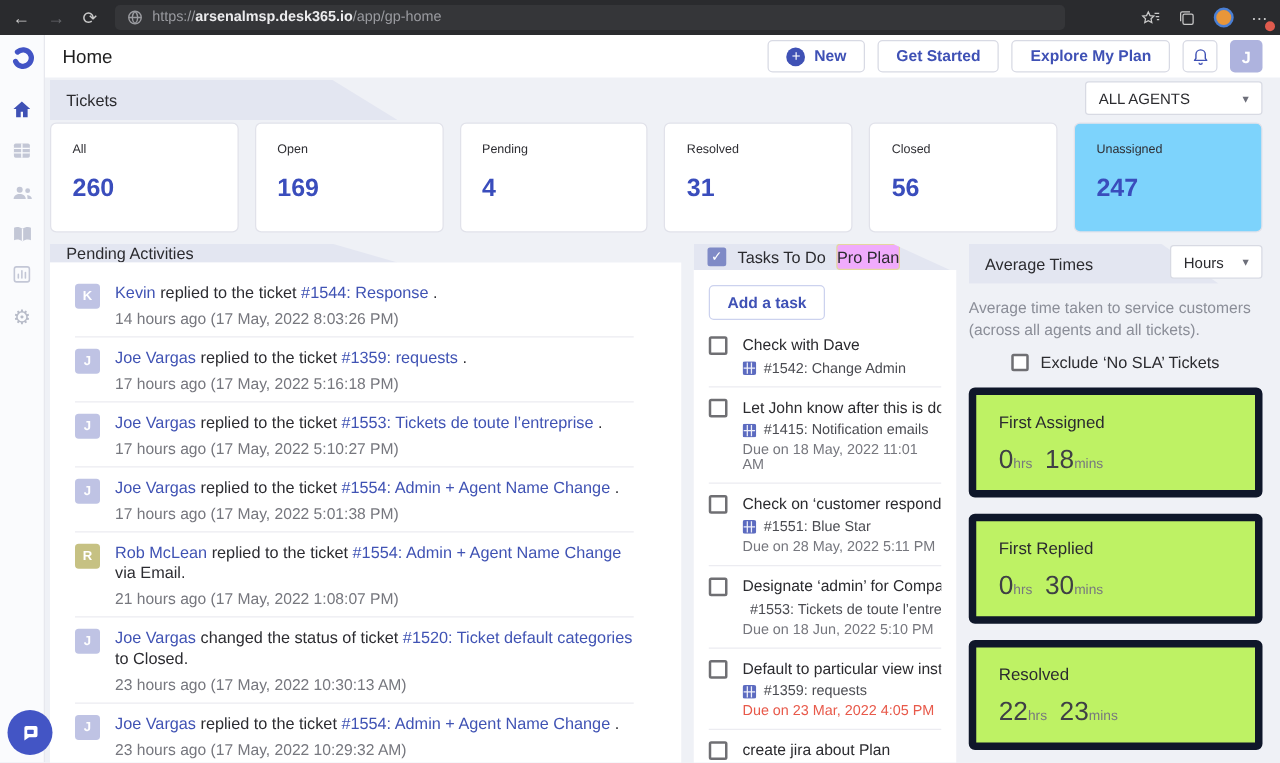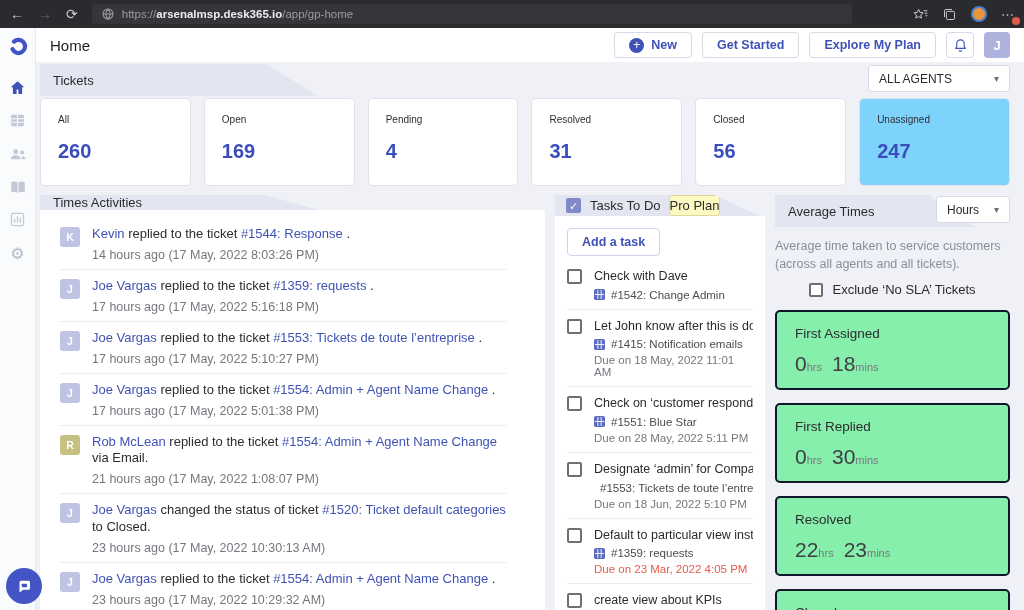--- a/index.html
+++ b/index.html
@@ -70,41 +70,41 @@
   .av.av-khaki { background:#c6c183; }
   .act-body { margin-left:12px; min-width:0; }
   .act-l1 { font-size:13px; color:#2c2c31; font-weight:500; line-height:1.3; }
   .act-l1 .nm, .act-l1 .tk { color:#4053b4; cursor:pointer; }
   .act-l2 { font-size:12.5px; color:#76777e; font-weight:400; margin-top:5px; }
 
   
   .tasks-banner { width:205px; clip-path:polygon(0 0, calc(100% - 46px) 0, 100% 100%, 0 100%); padding-left:11px; }
   .cb { width:15px; height:15px; border:2px solid #6f6f73; border-radius:2px; background:#fff; flex-shrink:0; cursor:pointer; }
   .cb.checked { background:#7f8ac6; border-color:#7f8ac6; color:#fff; font-size:11px; line-height:12px; text-align:center; }
-  .pro { margin-left:8px; font-size:10.5px; color:#b09a3e; background:#fef9c3; border:1px solid #e3d79f; border-radius:3px; padding:2px 0; }
+  .pro { margin-left:8px; font-size:10.5px; color:#b09a3e; background:#f0abfc; border:1px solid #e3d79f; border-radius:3px; padding:2px 0; }
   .tasks-banner .t-title { font-size:13px; color:#2b2b2f; margin-left:9px; }
   .tasks-panel { padding:12px 12px 0 12px; }
   .add-task { background:#fff; border:1px solid #ccd2ee; border-radius:4px; color:#3f51b5; font-size:12.5px; font-weight:700; padding:6px 14px; cursor:pointer; display:inline-block; }
   .task-list { margin-top:4px; }
   .task { padding:9px 0 8px; border-bottom:1px solid #ececf1; cursor:pointer; }
   .task:last-child { border-bottom:none; }
   .task-row { display:flex; align-items:flex-start; }
   .task-title { margin-left:12px; font-size:12.5px; color:#2b2b2f; line-height:1.25; white-space:nowrap; overflow:hidden; }
   .task-ref { margin:4px 0 0 27px; display:flex; align-items:center; gap:6px; font-size:11.5px; color:#4b4c52; white-space:nowrap; overflow:hidden; }
   .task-due { margin:4px 0 0 27px; font-size:11.5px; color:#76777e; }
   .task-due.overdue { color:#e8594a; }
 
   
   .avg-banner { width:200px; clip-path:polygon(0 0, calc(100% - 46px) 0, 100% 100%, 0 100%); }
   .hours-select { width:74px; }
   .avg-desc { margin-top:10px; font-size:12.5px; color:#8b8e98; line-height:1.45; padding-right:4px; }
   .excl { margin-top:9px; display:flex; align-items:center; justify-content:center; gap:9px; }
   .excl .cb { width:14px; height:14px; }
   .excl span { font-size:13px; color:#2b2b2f; }
-  .avg-card { margin-top:13px; background:#86efac; border:2px solid #0f172a; border-radius:5px; padding:14px 18px 12px; }
+  .avg-card { margin-top:13px; background:#bef264; border:6px solid #0f172a; border-radius:5px; padding:14px 18px 12px; }
   .avg-label { font-size:13.5px; color:#2b2b2f; }
   .avg-val { margin-top:11px; display:flex; align-items:baseline; }
   .avg-val .big { font-size:21px; color:#3f4045; }
   .avg-val .sm { font-size:11px; color:#77787e; }
   .avg-val .gap { width:10px; }
 
   
   .fab { position:absolute; left:6px; bottom:6px; width:36px; height:36px; border-radius:50%; background:#4355c5; display:flex; align-items:center; justify-content:center; cursor:pointer; z-index:5; }
 </style>
 </head>
@@ -245,21 +245,21 @@
               <div class="t-label">Unassigned</div>
               <div class="t-count">247</div>
             </div>
 
         </div>
 
         <div class="columns">
 
           <div class="col-left">
             <div class="banner">
-                <span>Times Activities</span>
+                <span>Pending Activities</span>
               </div>
             <div class="panel">
               <div class="acts">
 
                   <div class="act">
                     <span class="av">K</span>
 
                     <div class="act-body">
                       <div class="act-l1"><span class="nm">Kevin</span><span> replied to the ticket </span><span class="tk">#1544: Response</span><span> .</span></div>
                       <div class="act-l2">14 hours ago (17 May, 2022 8:03:26 PM)</div>
@@ -405,21 +405,21 @@
                         <path d="M4.2 1v10M7.8 1v10M1 6h10" stroke="#eef0fa" stroke-width="1.1"></path>
                       </svg>
                       <span>#1359: requests</span>
                     </div>
                     <div class="task-due overdue">Due on 23 Mar, 2022 4:05 PM</div>
                   </div>
 
                   <div class="task">
                     <div class="task-row">
                       <span class="cb"></span>
-                      <span class="task-title">create view about KPIs</span>
+                      <span class="task-title">create jira about Plan</span>
                     </div>
 
                   </div>
 
               </div>
             </div>
           </div>
 
           <div class="col-right">
             <div class="banner avg-banner">

